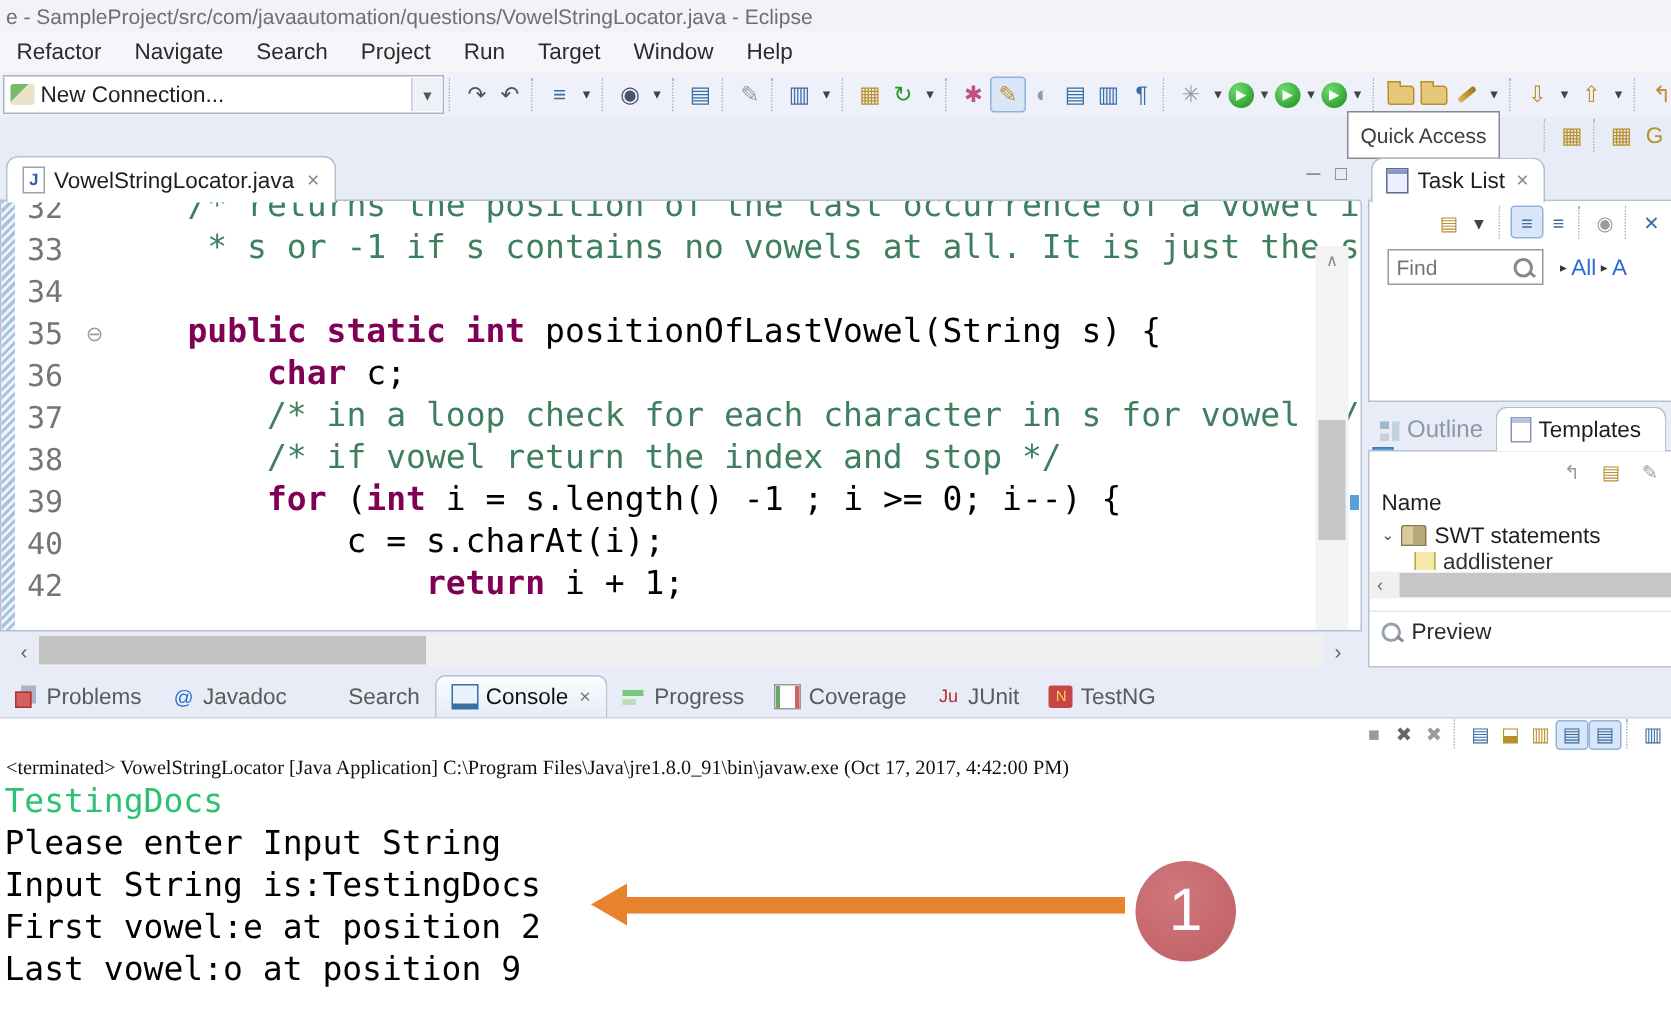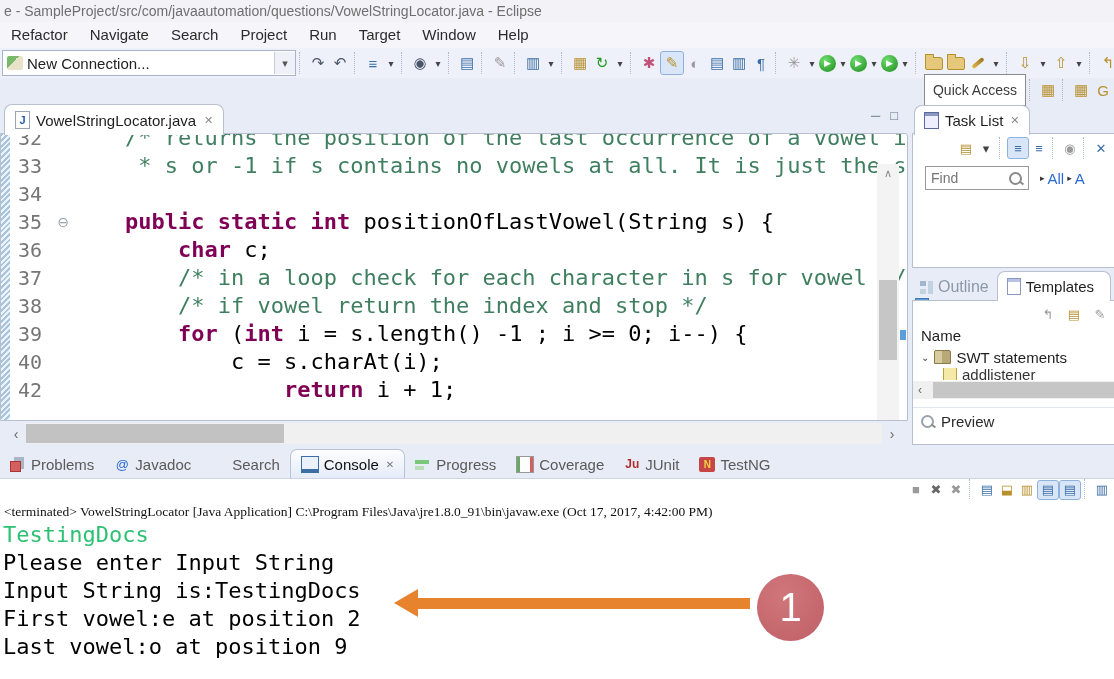--- a/index.html
+++ b/index.html
@@ -27,21 +27,21 @@
   .tbi.gold{color:#b8912f}.tbi.blue{color:#3a6ea5}.tbi.green{color:#1f9a1f}
   .tbi.pink{color:#c2527a}.tbi.gray{color:#9a9a9a}
   .tbi.active{background:#d9e6f8;border:1px solid #8fb1dd;color:#b8912f;}
   .runbtn{width:17px;height:17px;border-radius:50%;background:radial-gradient(circle at 35% 30%,#6fdc6f,#1c8c1c);
           color:#fff;font-size:9px;display:flex;align-items:center;justify-content:center;flex:none;}
   .minifolder{width:16px;height:11px;background:#e5c87a;border:1px solid #b8912f;border-radius:1px 3px 2px 2px;position:relative;}
   .minifolder:before{content:"";position:absolute;left:-1px;top:-4px;width:7px;height:3px;background:#e5c87a;border:1px solid #b8912f;border-bottom:none;}
   .wand{width:14px;height:4px;background:linear-gradient(90deg,#e2b84d,#9a7320);transform:rotate(-40deg);border-radius:2px;}
   .row2{position:absolute;left:0;top:76px;width:100%;height:28px;display:flex;align-items:center;justify-content:flex-end;}
   .qa{height:22px;border:1px solid #8a8a8a;background:#fff;color:#3c3c3c;font-size:14px;
-      display:flex;align-items:center;padding:4px 8px;margin-right:0;}
+      display:flex;align-items:center;padding:4px 8px;margin-right:26px;}
   
   .editor{position:absolute;left:0;top:104px;width:908px;height:341px;}
   .etab{position:absolute;left:4px;top:0;height:30px;background:#fff;border:1px solid #b8c0d0;border-bottom:none;
         border-radius:8px 8px 0 0;display:flex;align-items:center;padding:0 10px;z-index:2;}
   .etab .jicon{width:13px;height:16px;background:#fff;border:1px solid #9aa4b5;color:#2a5db0;font-size:11px;
                font-weight:bold;display:flex;align-items:center;justify-content:center;margin-right:6px;}
   .etab .elabel{font-size:15px;color:#1e1e1e;}
   .etab .eclose{margin-left:8px;font-size:11px;color:#8a8a8a;}
   .ewin{position:absolute;right:10px;top:4px;display:flex;gap:10px;z-index:2;color:#6a7486;font-size:13px;}
   .econtent{position:absolute;left:0;top:29px;right:0;bottom:24px;background:#fff;
@@ -100,27 +100,27 @@
   .bookicon{width:15px;height:12px;margin-right:5px;background:linear-gradient(90deg,#d8cba0 48%,#b9a87a 48%);
             border:1px solid #8a7a4a;border-radius:2px 2px 0 0;}
   .childrow{display:flex;align-items:center;height:12px;overflow:hidden;padding-left:30px;font-size:15px;color:#333;}
   .tmplicon{width:12px;height:12px;background:#f5e9a8;border:1px solid #b8a23f;margin-right:5px;}
   .ohscroll{position:relative;height:18px;background:#f0f0f0;margin-top:1px;}
   .ohscroll .ha{position:absolute;left:0;top:0;width:14px;height:18px;display:flex;align-items:center;justify-content:center;color:#666;font-size:12px;}
   .ohscroll .hthumb{position:absolute;left:20px;right:0;top:1px;height:16px;background:#c6c6c6;}
   .previewrow{display:flex;align-items:center;height:26px;padding-left:6px;font-size:15px;color:#2b2b2b;border-top:1px solid #e2e6ee;margin-top:8px;}
   .previewrow .mag{border-color:#9aa2ae;margin-right:7px;}
   
-  .btabs{position:absolute;left:0;top:450px;width:100%;height:28px;display:flex;align-items:flex-end;}
+  .btabs{position:absolute;left:0;top:450px;width:100%;height:28px;display:flex;align-items:center;}
   .btab{display:flex;align-items:center;height:28px;padding:0 10px;font-size:15px;color:#5a5a5a;}
   .btab.active{background:linear-gradient(#fdfdfe,#e4ebf8);border:1px solid #b9c3d6;border-bottom:none;
                border-radius:7px 7px 0 0;color:#111;}
   .btab .bclose{margin-left:7px;font-size:10px;color:#7a7a7a;}
   .bic{width:16px;height:15px;margin-right:5px;display:flex;align-items:center;justify-content:center;
-       font-size:11px;font-weight:bold;flex:none;}
+       font-size:11px;font-weight:normal;flex:none;}
   .bic-problems{background:linear-gradient(#aab6c8,#aab6c8) 4px 0/10px 12px no-repeat;position:relative;}
   .bic-problems:after{content:"";position:absolute;left:0;bottom:0;width:9px;height:9px;background:#d35f5f;border:1px solid #a33;}
   .bic-javadoc{color:#2a6bd4;font-weight:normal;font-size:13px;}
   .bic-declaration{background:#e8f0fa;border:1px solid #7a9ac0;color:#4a6a9a;font-size:9px;}
   .bic-console{background:#eaf1fb;border:1px solid #3a6ea5;box-shadow:inset 0 -3px 0 #3a6ea5;}
   .bic-progress{background:linear-gradient(#7ac87a,#7ac87a) 0 3px/14px 4px no-repeat,
                 linear-gradient(#b9dcb9,#b9dcb9) 0 9px/9px 4px no-repeat;}
   .bic-coverage{background:#fdfdfd;border:1px solid #999;box-shadow:inset -3px 0 0 #d35f5f, inset 3px 0 0 #6aa86a;}
   .bic-junit{color:#b03030;font-size:12px;}
   .bic-testng{background:#c84545;color:#f3d34a;border-radius:2px;font-size:10px;}

